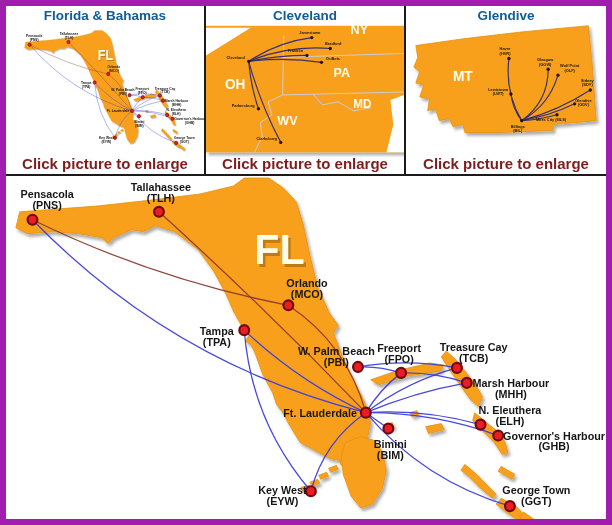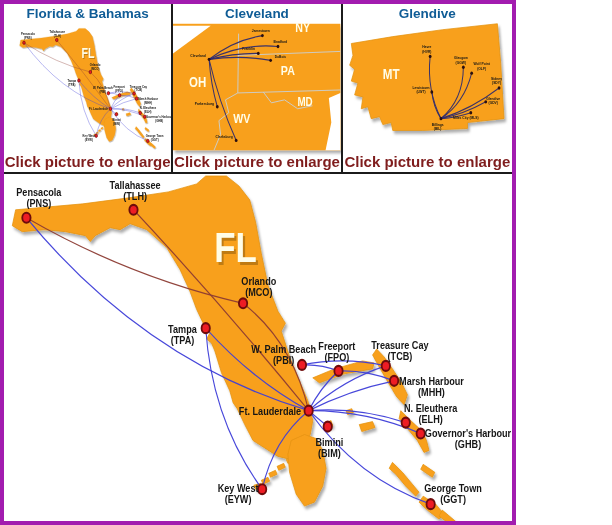--- a/index.html
+++ b/index.html
@@ -1,18 +1,18 @@
 <!DOCTYPE html>
 <html><head>
 <meta charset="utf-8">
 <style>
   html,body{margin:0;padding:0;background:#fff;}
   #page{
-    width:516px;height:525px;box-sizing:border-box;
-    border:4px solid #a21caf;background:#fff;
+    width:612px;height:525px;box-sizing:border-box;
+    border:6px solid #a21caf;background:#fff;
     font-family:"Liberation Sans",sans-serif;position:relative;overflow:hidden;
   }
   .top-row{display:grid;grid-template-columns:1fr 1fr 1fr;height:168px;border-bottom:2px solid #1b1b1b;}
   .thumb-cell{position:relative;background:#fff;border-right:2px solid #1b1b1b;overflow:hidden;cursor:pointer;}
   .thumb-cell:last-child{border-right:none;}
   .thumb-title{
     position:absolute;top:2px;left:0;right:0;text-align:center;
     font-size:13.5px;font-weight:bold;color:#0F5C96;z-index:3;
   }
   .thumb-caption{

